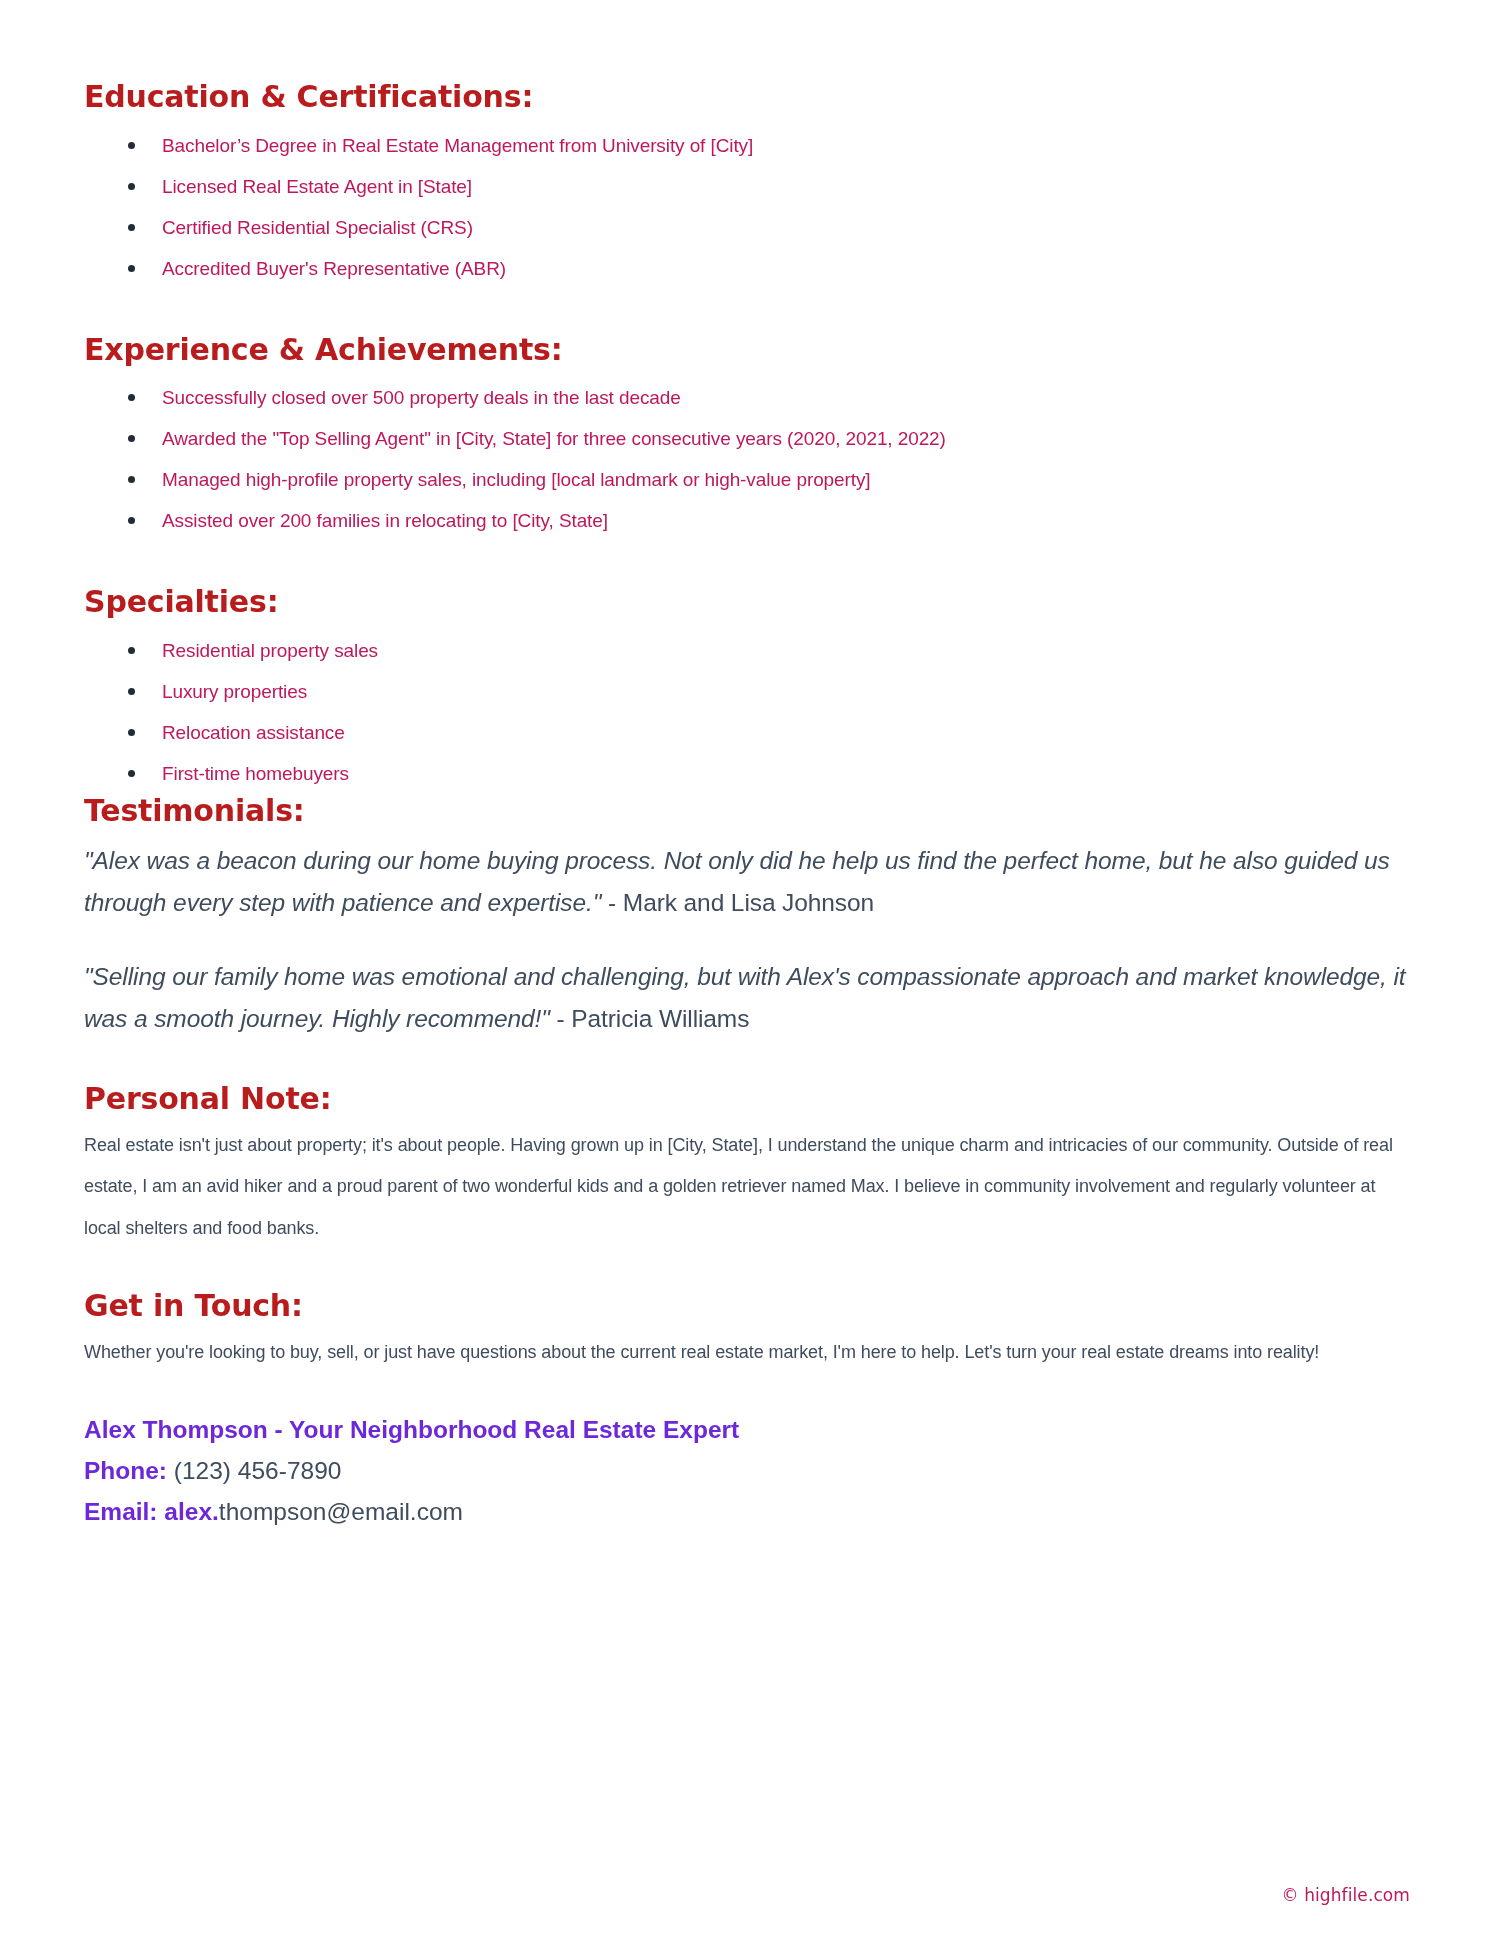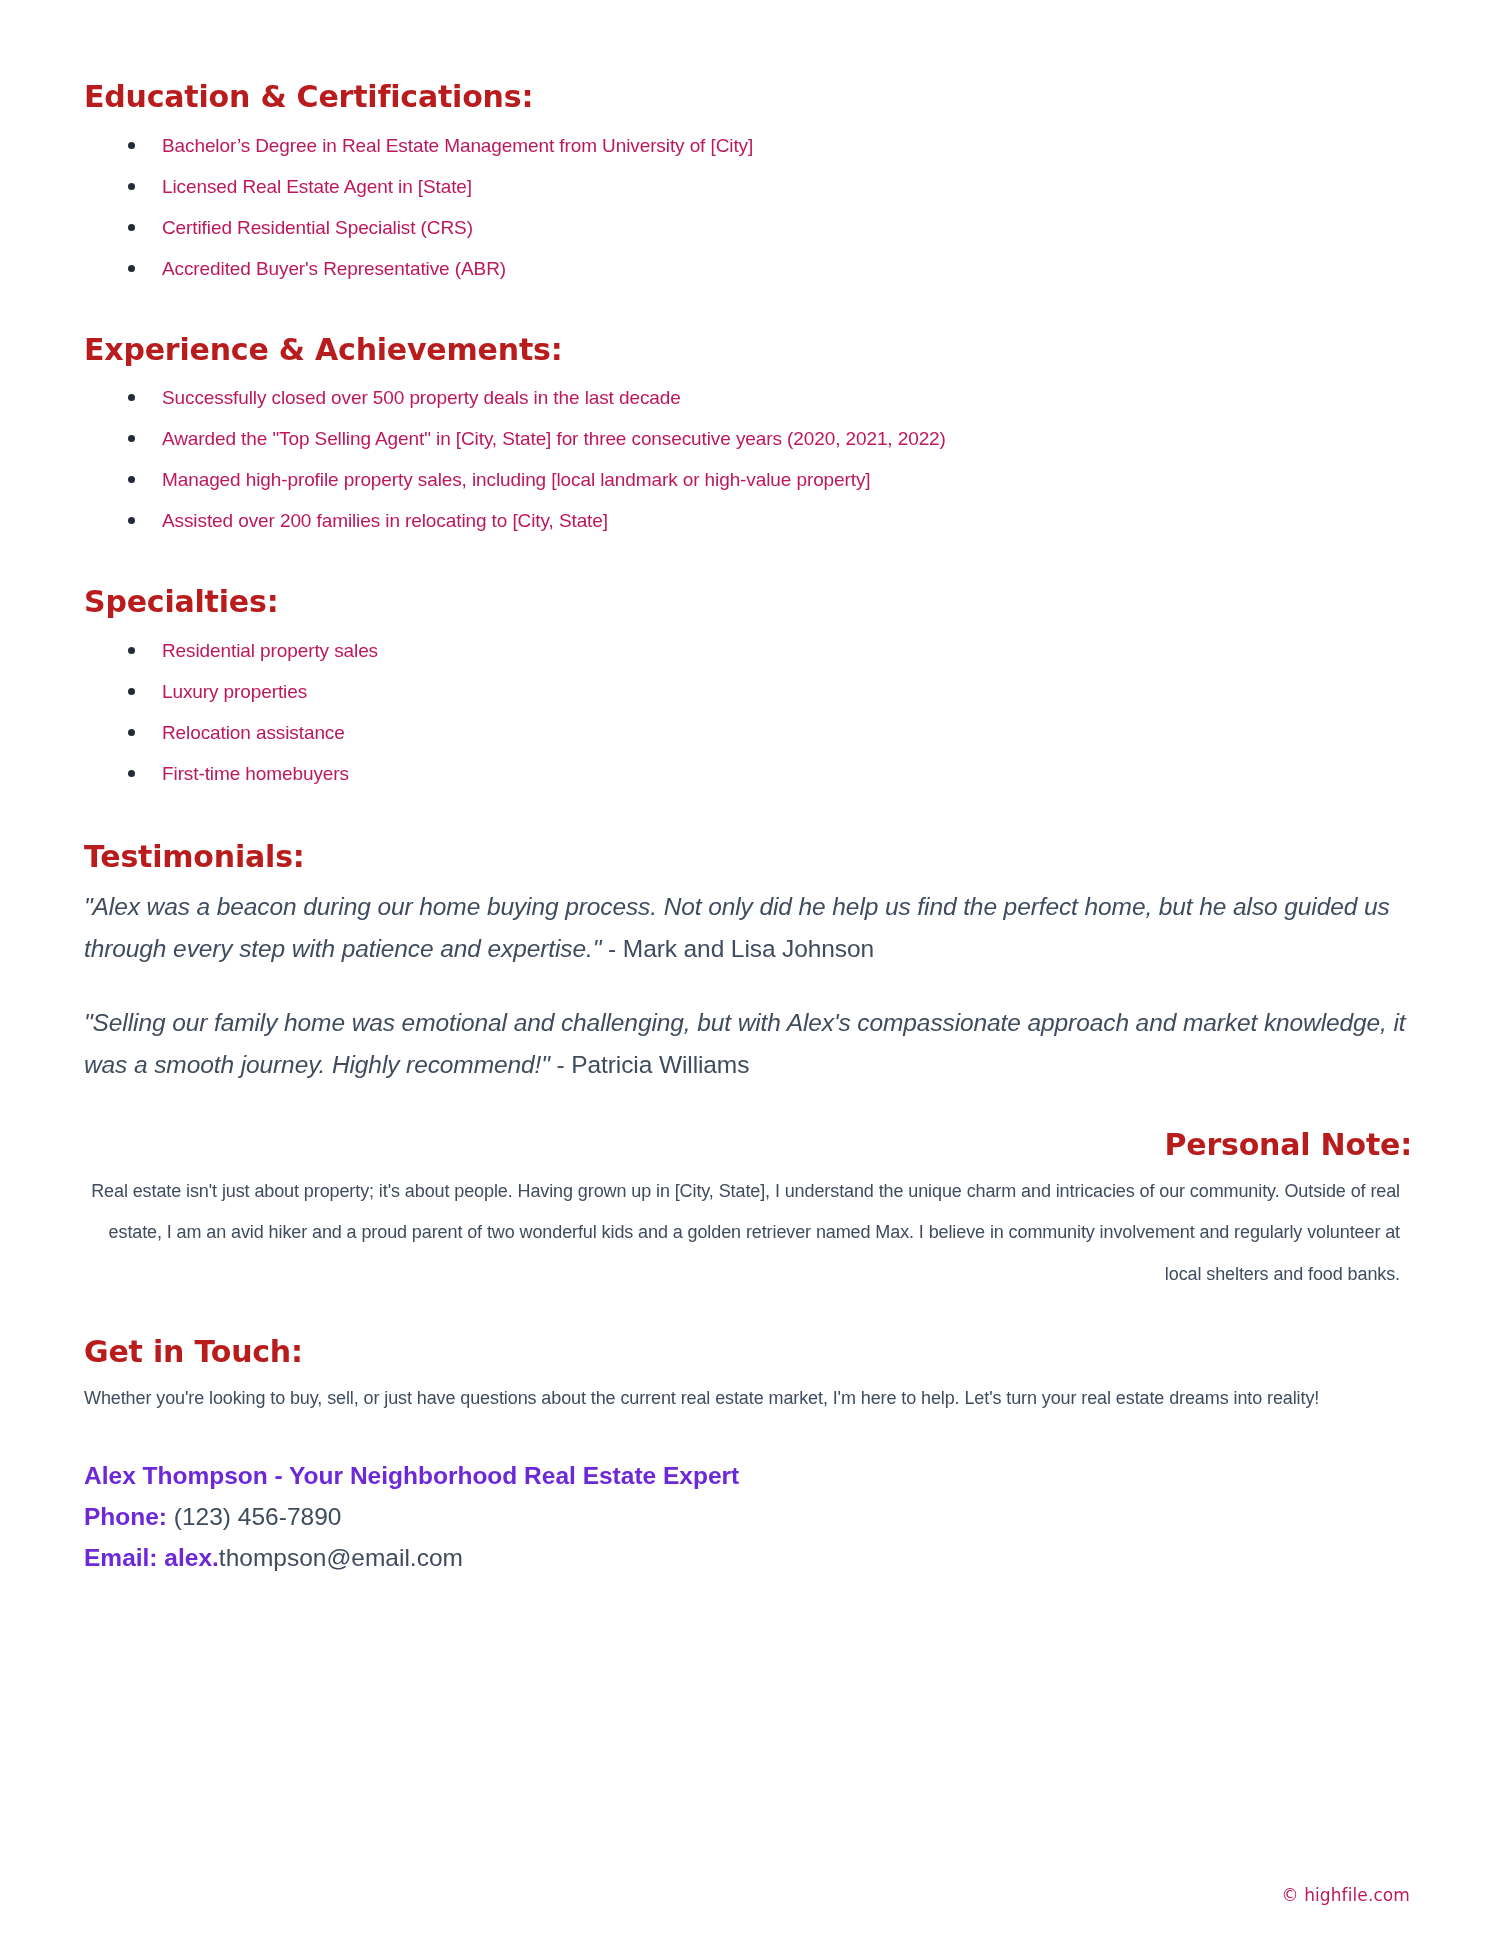--- a/index.html
+++ b/index.html
@@ -30,22 +30,22 @@
     font-weight: bold;
     color: #b91c1c;
     letter-spacing: -0.2px;
     margin: 0;
     padding: 0;
     line-height: 1.15;
   }
   .sec-edu       { margin-top: 18px; }
   .sec-exp       { margin-top: 44px; }
   .sec-spec      { margin-top: 44px; }
-  .sec-test      { margin-top: 46px; }
-  .sec-personal  { margin-top: 42px; text-align: right; }
+  .sec-test      { }
+  .sec-personal  { margin-top: 42px; }
   .sec-touch     { margin-top: 40px; }
 
   ul.bullets {
     list-style: none;
     margin: 10px 0 0 0;
     padding: 0;
   }
   ul.bullets li {
     position: relative;
     padding-left: 78px;

